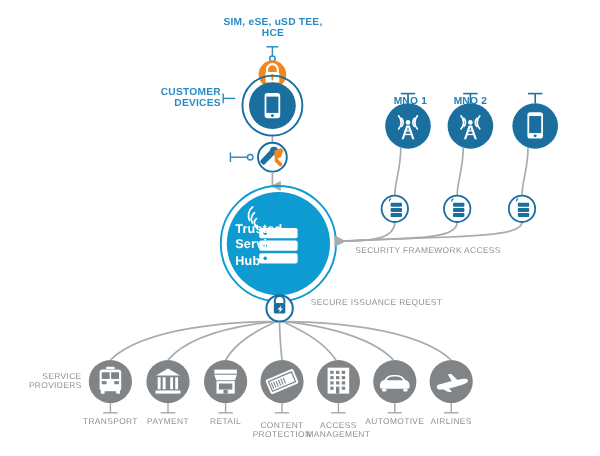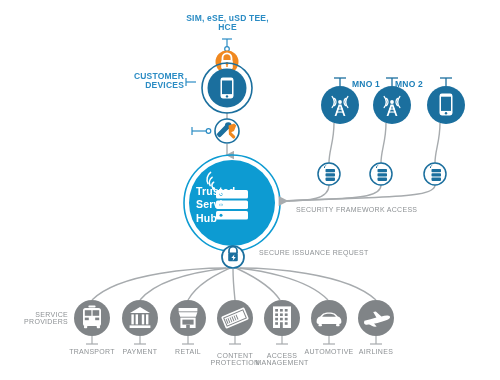--- a/index.html
+++ b/index.html
@@ -290,22 +290,22 @@
 DEVICES</div>
 
   <div class="lbl lbl-blue ctr" style="left:175px;top:14px;width:105px;font-size:8.5px;">SIM, eSE, uSD TEE,
 HCE</div>
 
 
   <div class="hubtext" style="left:196px;top:185px;width:60px;">Trusted
 Service
 Hub</div>
 
-  <div class="lbl lbl-blue2 ctr" style="left:336px;top:80px;width:44px;font-size:8.5px;text-align:right;">MNO 1</div>
-  <div class="lbl lbl-blue2 ctr" style="left:387px;top:80px;width:44px;font-size:8.5px;">MNO 2</div>
+  <div class="lbl lbl-blue2 ctr" style="left:320px;top:80px;width:44px;font-size:8.5px;">MNO 1</div>
+  <div class="lbl lbl-blue2 ctr" style="left:370px;top:80px;width:44px;font-size:8.5px;">MNO 2</div>
 
   <div class="lbl lbl-gray" style="left:296px;top:206px;font-size:7px;">SECURITY FRAMEWORK  ACCESS</div>
 
   <div class="lbl lbl-gray" style="left:259px;top:249px;font-size:7px;">SECURE ISSUANCE REQUEST</div>
 
   <div class="lbl lbl-gray rt" style="left:10px;top:311px;width:58px;font-size:7px;">SERVICE
 PROVIDERS</div>
 
   <div class="lbl lbl-gray ctr" style="left:62px;top:348px;width:60px;font-size:7px;">TRANSPORT</div>
   <div class="lbl lbl-gray ctr" style="left:110px;top:348px;width:60px;font-size:7px;">PAYMENT</div>

